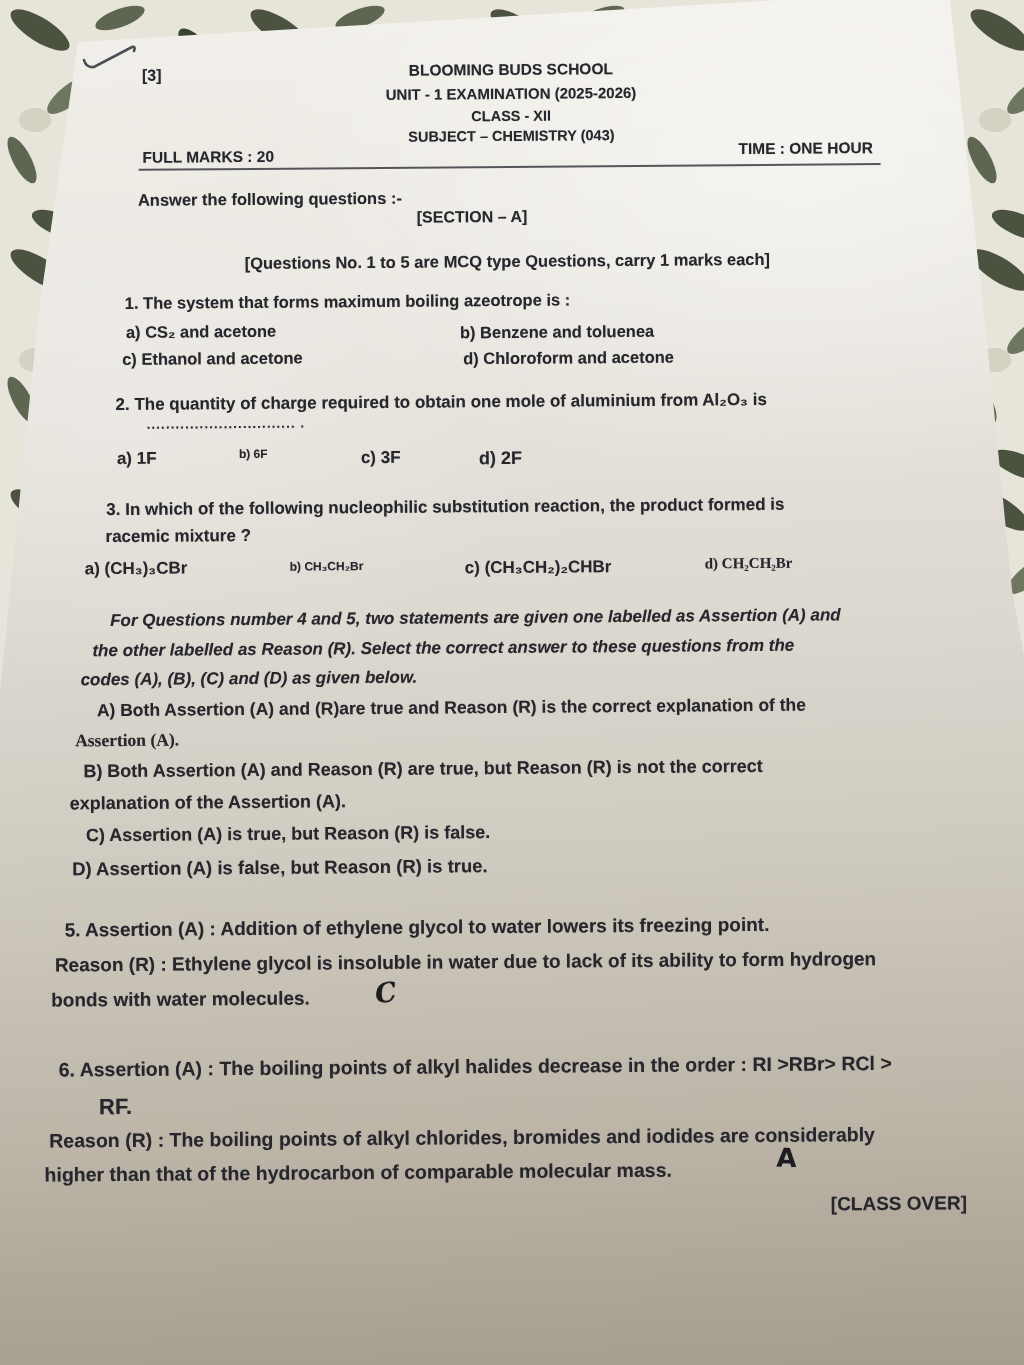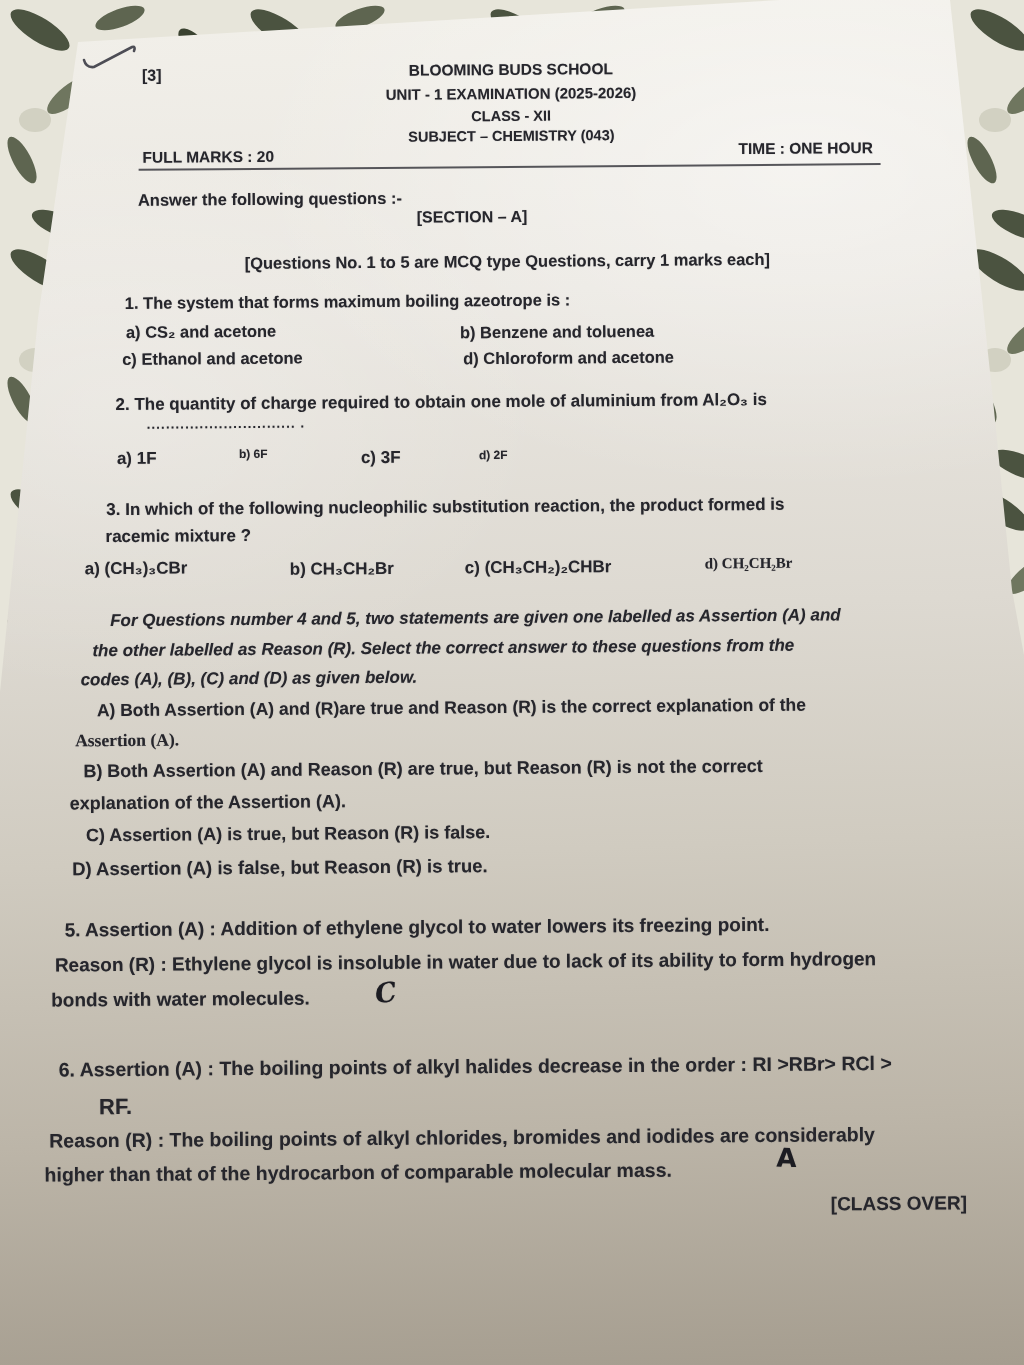--- a/index.html
+++ b/index.html
@@ -78,26 +78,26 @@
       <div class="t w6" style="left:128px;top:320px;font-size:16.5px;">a)   CS₂ and acetone</div>
       <div class="t w6" style="left:462px;top:323px;font-size:16.5px;">b)   Benzene and toluenea</div>
       <div class="t w6" style="left:124px;top:347px;font-size:16.5px;">c)   Ethanol and acetone</div>
       <div class="t w6" style="left:465px;top:349px;font-size:16.5px;">d)   Chloroform and acetone</div>
 
       <div class="t w6" style="left:117px;top:392px;font-size:17px;">2.  The quantity of charge required to obtain one mole of aluminium from Al₂O₃ is</div>
       <div class="t w7" style="left:148px;top:414px;font-size:13px;letter-spacing:1.2px;">............................... .</div>
       <div class="t w6" style="left:118px;top:446px;font-size:17px;">a)  1F</div>
       <div class="t w6" style="left:240px;top:445px;font-size:12px;">b)  6F</div>
       <div class="t w6" style="left:362px;top:447px;font-size:17px;">c)  3F</div>
-      <div class="t w6" style="left:480px;top:448px;font-size:12px;">d)  2F</div>
+      <div class="t w6" style="left:480px;top:448px;font-size:18px;">d)  2F</div>
 
       <div class="t w6" style="left:107px;top:497px;font-size:17px;">3. In which of the following nucleophilic substitution reaction, the product formed is</div>
       <div class="t w6" style="left:106px;top:524px;font-size:17px;">racemic mixture ?</div>
       <div class="t w6" style="left:85px;top:556px;font-size:17px;">a)  (CH₃)₃CBr</div>
-      <div class="t w6" style="left:290px;top:558px;font-size:17px;">b)  CH₃CH₂Br</div>
+      <div class="t w6" style="left:290px;top:558px;font-size:12px;">b)  CH₃CH₂Br</div>
       <div class="t w6" style="left:465px;top:558px;font-size:17px;">c)  (CH₃CH₂)₂CHBr</div>
       <div class="t w6" style="left:705px;top:557px;font-size:15px;font-family:Liberation Serif, serif;">d)  CH₂CH₂Br</div>
 
       <div class="t w7" style="left:110px;top:608px;font-size:17px;font-style:italic;">For Questions number 4 and 5, two statements are given one labelled as Assertion (A) and</div>
       <div class="t w7" style="left:92px;top:638px;font-size:17px;font-style:italic;">the other labelled as Reason (R). Select the correct answer to these questions from the</div>
       <div class="t w7" style="left:80px;top:667px;font-size:17px;font-style:italic;">codes (A), (B), (C) and (D) as given below.</div>
 
       <div class="t w6" style="left:96px;top:697px;font-size:17.5px;">A)  Both Assertion (A) and  (R)are true and Reason (R) is the correct explanation of the</div>
       <div class="t w6" style="left:74px;top:727px;font-size:17.5px;font-family:Liberation Serif, serif;">Assertion (A).</div>
       <div class="t w6" style="left:82px;top:758px;font-size:18px;">B)  Both Assertion (A) and Reason (R) are true, but Reason (R) is not the correct</div>

